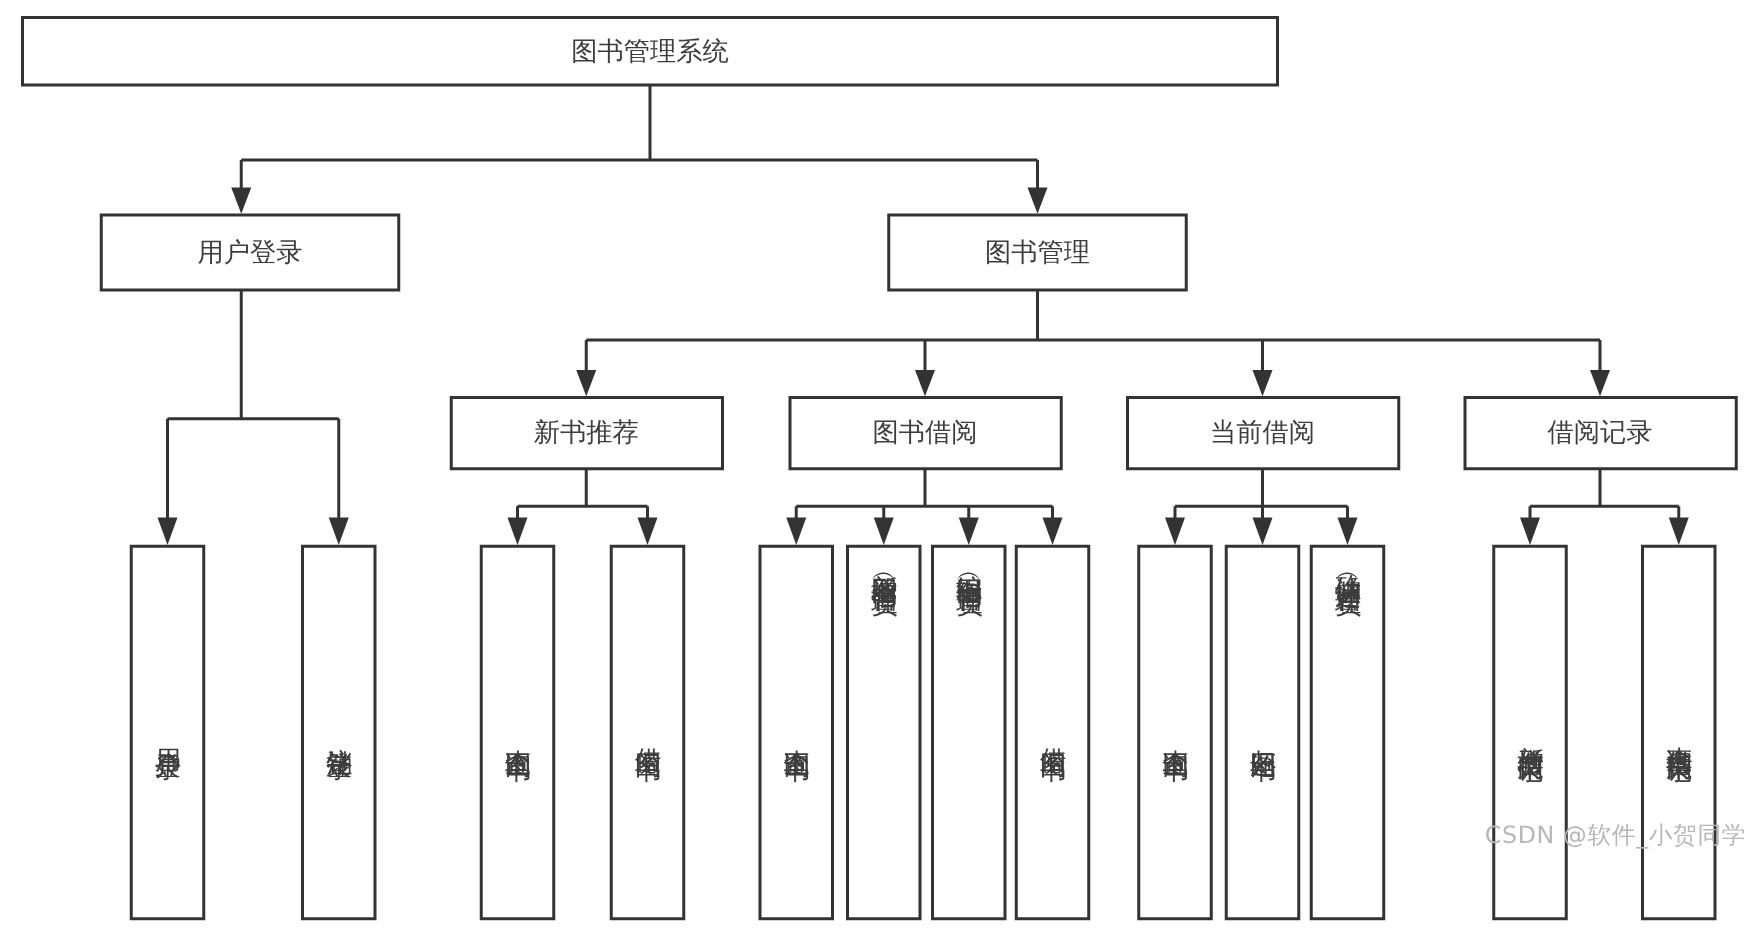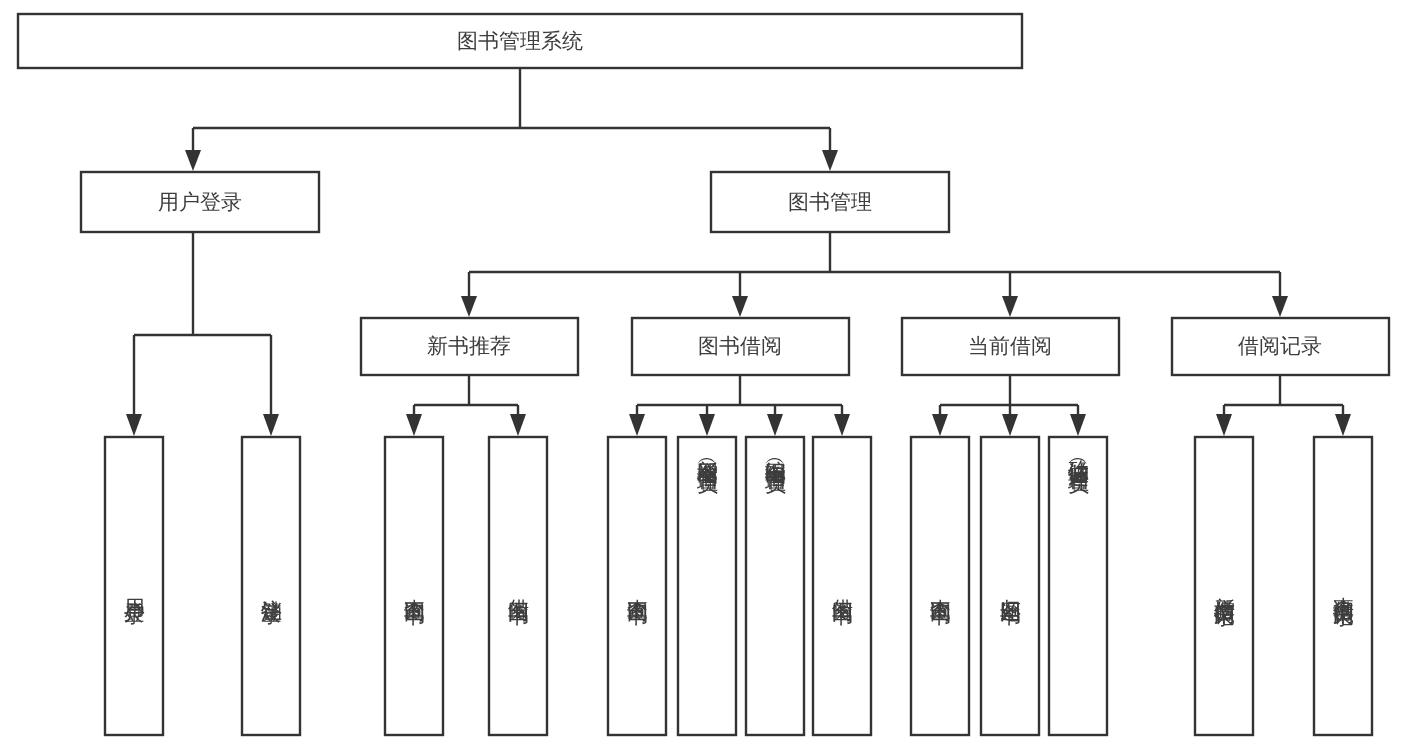--- a/index.html
+++ b/index.html
@@ -223,13 +223,14 @@
   <span class="vlabel center" style="left:746px; top:443px; width:58px; height:292px; justify-content:flex-start;">编辑图书（管理员）</span>
   <span class="vlabel center" style="left:813px; top:437px; width:58px; height:298px; justify-content:center;">借阅图书</span>
 
   <span class="vlabel center" style="left:911px; top:437px; width:58px; height:298px; justify-content:center;">查询图书</span>
   <span class="vlabel center" style="left:981px; top:437px; width:58px; height:298px; justify-content:center;">归还图书</span>
   <span class="vlabel center" style="left:1049px; top:443px; width:58px; height:292px; justify-content:flex-start;">确认归还（管理员）</span>
 
   <span class="vlabel center" style="left:1195px; top:437px; width:58px; height:298px; justify-content:center;">新增借阅记录</span>
   <span class="vlabel center" style="left:1314px; top:437px; width:58px; height:298px; justify-content:center;">查询借阅记录</span>
 
+  <div class="watermark">CSDN @软件_小贺同学</div>
 </div>
 
 </body></html>

